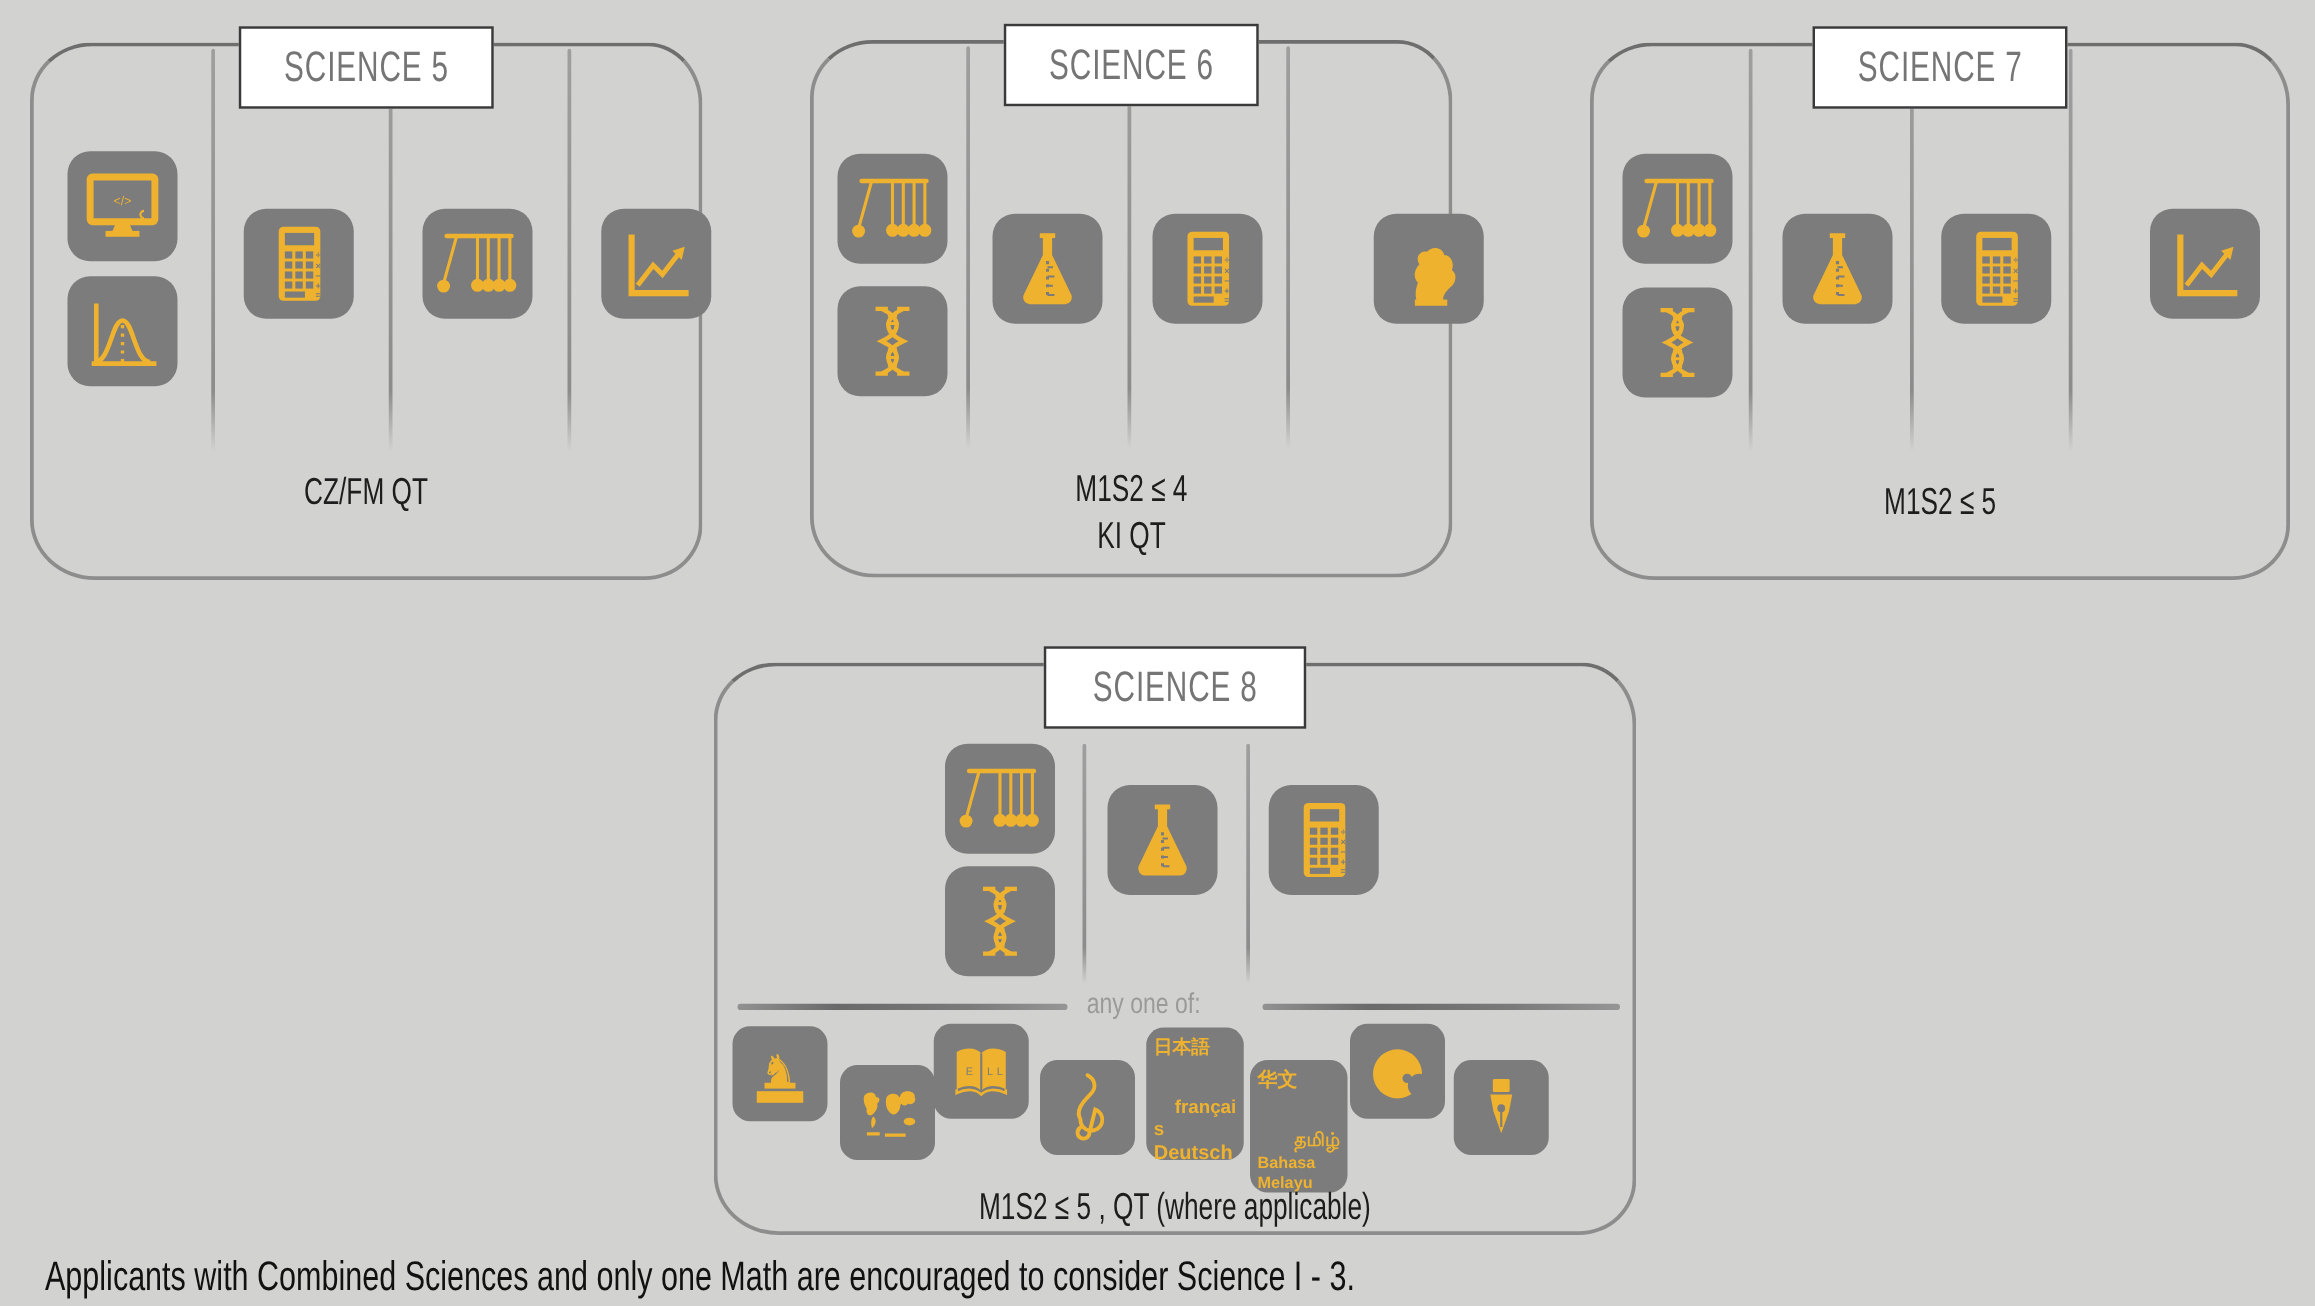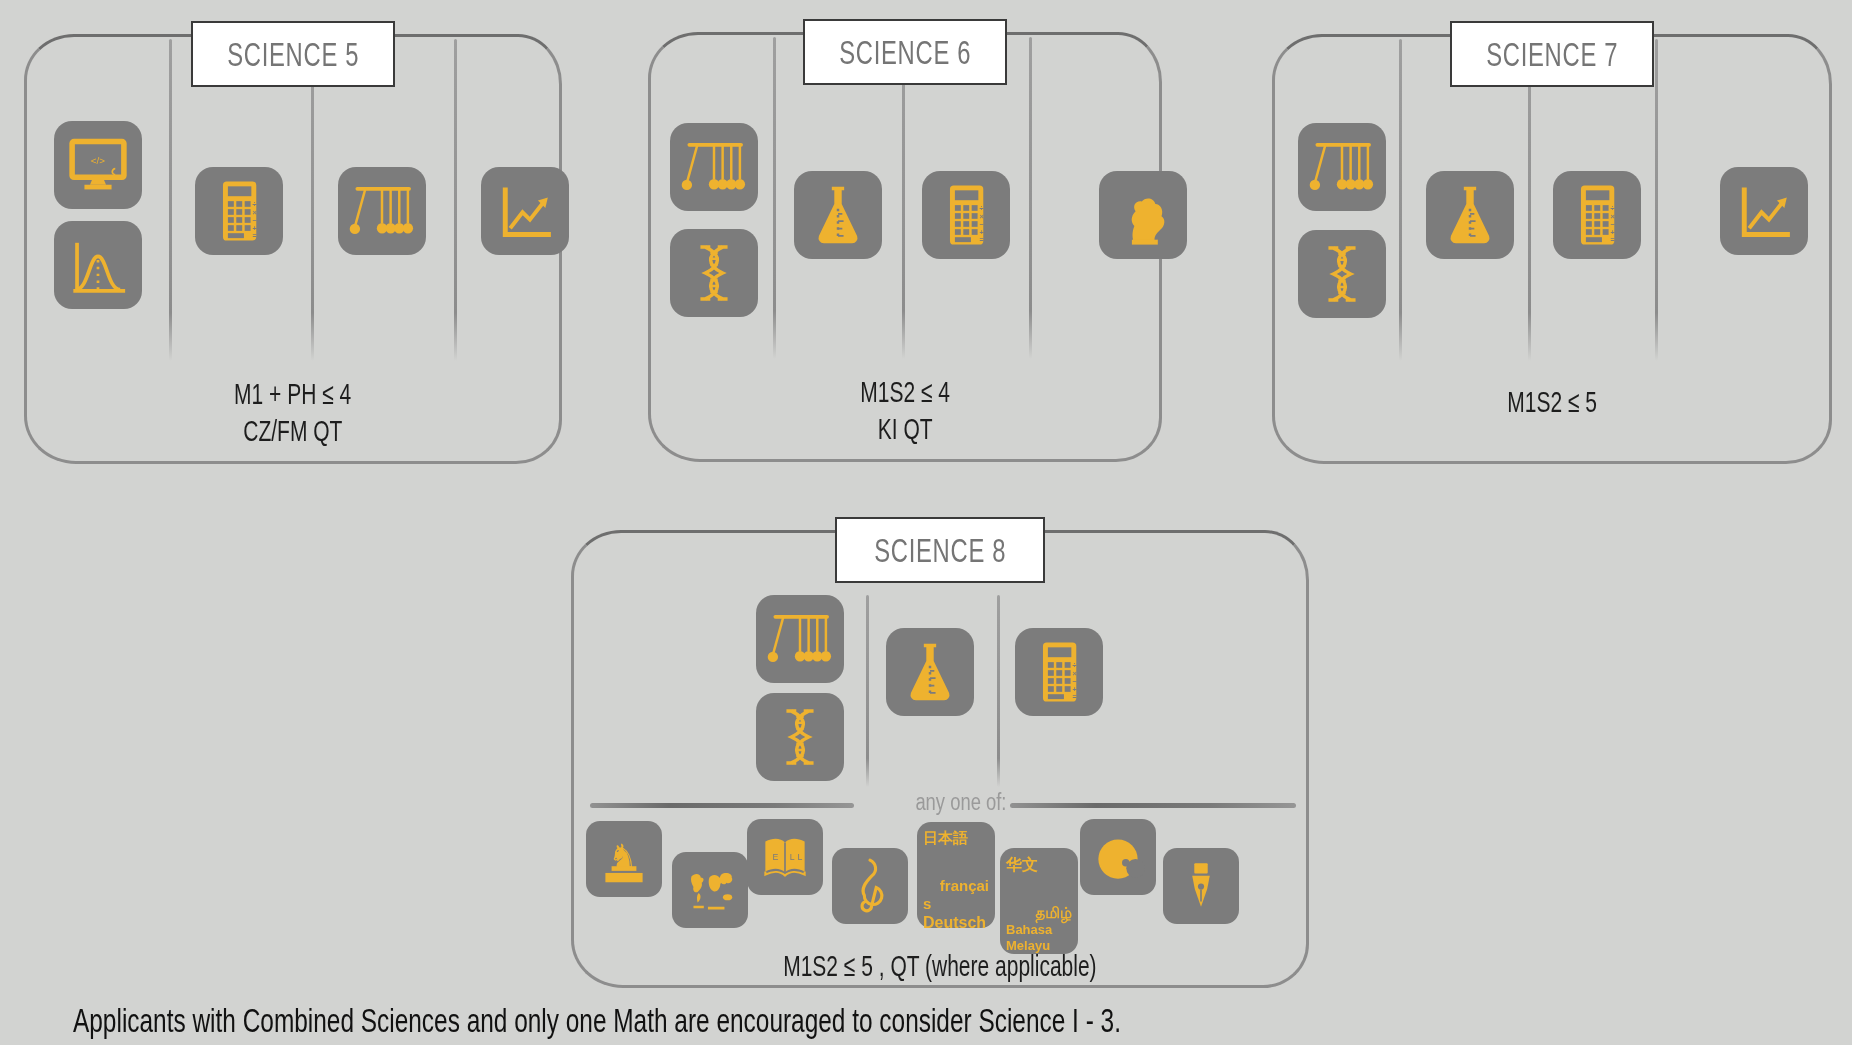--- a/index.html
+++ b/index.html
@@ -23,24 +23,24 @@
          display:flex;align-items:center;justify-content:center;}
   .etile svg{width:62px;height:62px;}
   .lang{position:absolute;width:78px;height:106px;background:#7c7c7c;border-radius:14px;
         box-sizing:border-box;padding:7px 6px;color:#eeb22f;font-weight:bold;
         font-size:15px;line-height:1.2;}
   .lang .r{text-align:right;margin-top:30px;}
   .lang .sm{font-size:13px;}
   .lang .big{font-size:16px;}
   .reqs{position:absolute;left:0;right:0;text-align:center;}
   .req{font-size:30px;color:#1d1d1d;line-height:37px;white-space:nowrap;}
-  .anyone{position:absolute;text-align:right;font-size:23px;color:#9a9a9a;white-space:nowrap;}
+  .anyone{position:absolute;text-align:left;font-size:23px;color:#9a9a9a;white-space:nowrap;}
   .sketch{position:absolute;height:5px;border-radius:3px;opacity:.9;
           background:linear-gradient(90deg,#8a8a8a,#5e5e5e 30%,#707070 70%,#8f8f8f);}
-  .footnote{position:absolute;font-size:33px;color:#111;white-space:nowrap;margin-left:37px;}
+  .footnote{position:absolute;font-size:33px;color:#111;white-space:nowrap;}
   
   .amb{fill:#eeb22f;}
   .ambs{stroke:#eeb22f;fill:none;}
   .gry{fill:#7c7c7c;}
   .grys{stroke:#7c7c7c;fill:none;}
 </style>
 </head>
 <body>
 
 <div class="page">
@@ -177,21 +177,20 @@
         <svg viewBox="0 0 60 60">
           <use href="#i-cradle"></use>
         </svg>
       </div>
     <div class="tile" style="left:454px;top:130px">
         <svg viewBox="0 0 60 60">
           <use href="#i-chart"></use>
         </svg>
       </div>
     <div class="reqs" style="top:338px">
-      <div><span class="req cx">M1 + PH ≤ 4</span></div>
       <div><span class="req cx">CZ/FM QT</span></div>
     </div>
   </section>
 
   <section class="sbox" style="left:648px;top:32px;width:514px;height:430px">
     <div class="vline" style="left:122px;top:2px;height:322px"></div>
     <div class="vline" style="left:251px;top:2px;height:322px"></div>
     <div class="vline" style="left:378px;top:2px;height:322px"></div>
     <div class="titlebox">
       <span class="t cx">SCIENCE 6</span>

